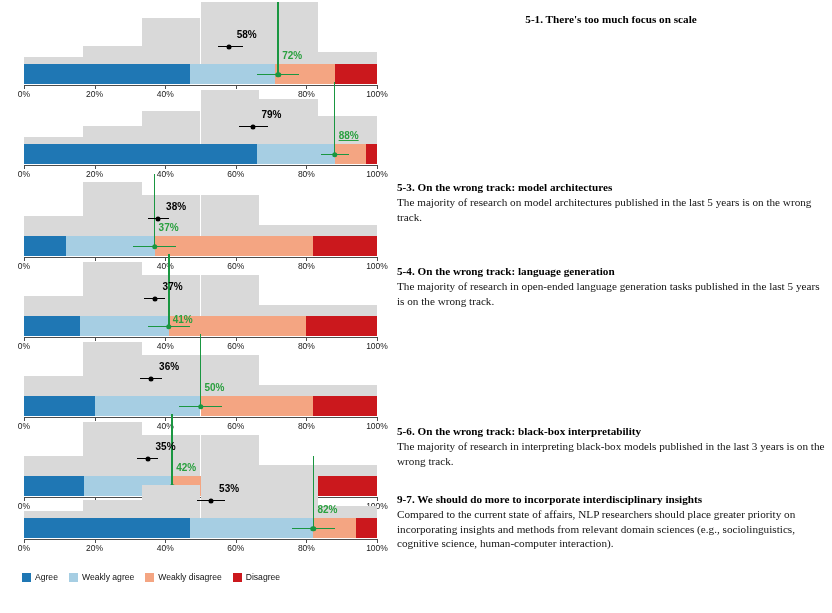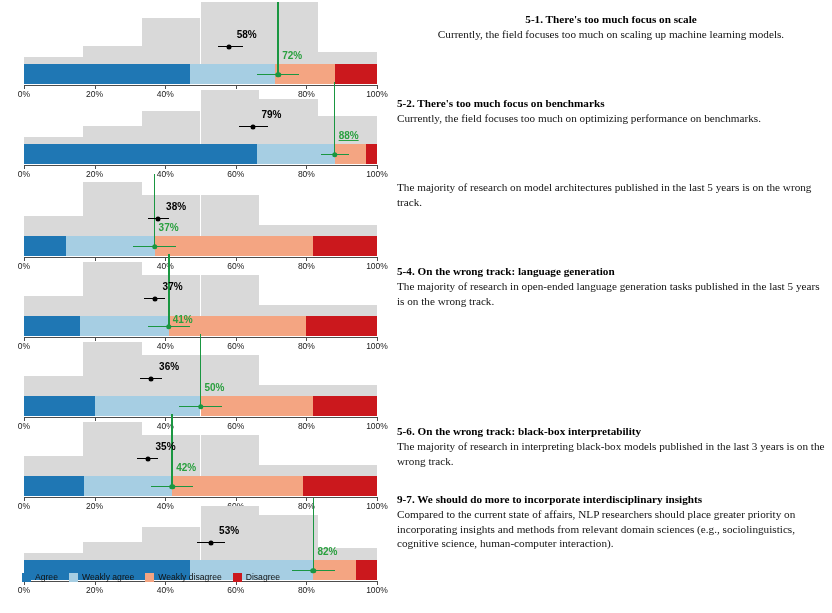--- a/index.html
+++ b/index.html
@@ -287,21 +287,21 @@
           <div class="tick" style="left: 165.2px;"></div>
           <div class="tlabel" style="left: 165.2px;">40%</div>
           <div class="tick" style="left: 235.8px;"></div>
           <div class="tlabel" style="left: 235.8px;">60%</div>
           <div class="tick" style="left: 306.4px;"></div>
           <div class="tlabel" style="left: 306.4px;">80%</div>
           <div class="tick" style="left: 377px;"></div>
           <div class="tlabel" style="left: 377px;">100%</div>
         </div>
       </div>
-      <div class="chart-row" style="top: 514px; height: 80px; padding-left: 9px;">
+      <div class="chart-row" style="top: 472px; height: 80px; padding-left: 9px;">
         <div class="hist" style="top: 0px; height: 46px;">
           <div class="hbar" style="left: 24px; width: 58.8333px; height: 7px;"></div>
           <div class="hbar" style="left: 82.8333px; width: 58.8333px; height: 18px;"></div>
           <div class="hbar" style="left: 141.667px; width: 58.8333px; height: 33px;"></div>
           <div class="hbar" style="left: 200.5px; width: 58.8333px; height: 54px;"></div>
           <div class="hbar" style="left: 259.333px; width: 58.8333px; height: 45px;"></div>
           <div class="hbar" style="left: 318.167px; width: 58.8333px; height: 12px;"></div>
         </div>
         <div class="stack" style="top: 46px;">
           <div class="seg" style="left: 24px; width: 165.91px; background: rgb(31, 119, 180);"></div>
@@ -349,27 +349,23 @@
       </div>
       <div class="leg-item">
         <span class="sw" style="background: rgb(203, 24, 29);"></span>
         <span class="leg-txt">Disagree</span>
       </div>
     </div>
 
   <div id="statements">
       <div class="stmt" style="top: 12px; text-align: center;">
         <h3>5-1. There's too much focus on scale</h3>
-        <p>Currently, the field focuses too much on scaling up machine learning models.</p>
-      </div>
-      <div class="stmt" style="top: 96px;">
-        <h3>5-2. There's too much focus on benchmarks</h3>
-        <p>Currently, the field focuses too much on optimizing performance on benchmarks.</p>
       </div>
       <div class="stmt" style="top: 180px;">
+        <h3>5-3. On the wrong track: model architectures</h3>
         <p>The majority of research on model architectures published in the last 5 years is on the wrong track.</p>
       </div>
       <div class="stmt" style="top: 264px;">
         <h3>5-4. On the wrong track: language generation</h3>
         <p>The majority of research in open-ended language generation tasks published in the last 5 years is on the wrong track.</p>
       </div>
       <div class="stmt" style="top: 424px;">
         <h3>5-6. On the wrong track: black-box interpretability</h3>
         <p>The majority of research in interpreting black-box models published in the last 3 years is on the wrong track.</p>
       </div>

